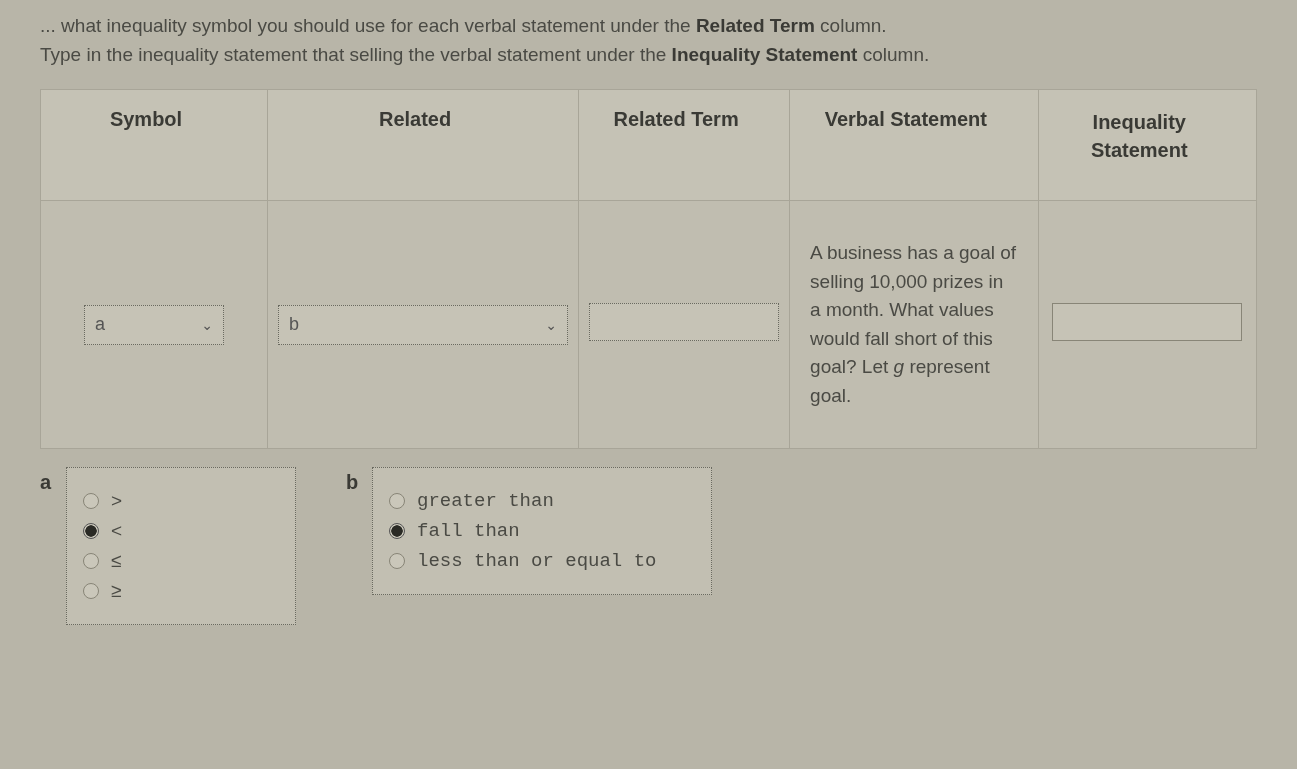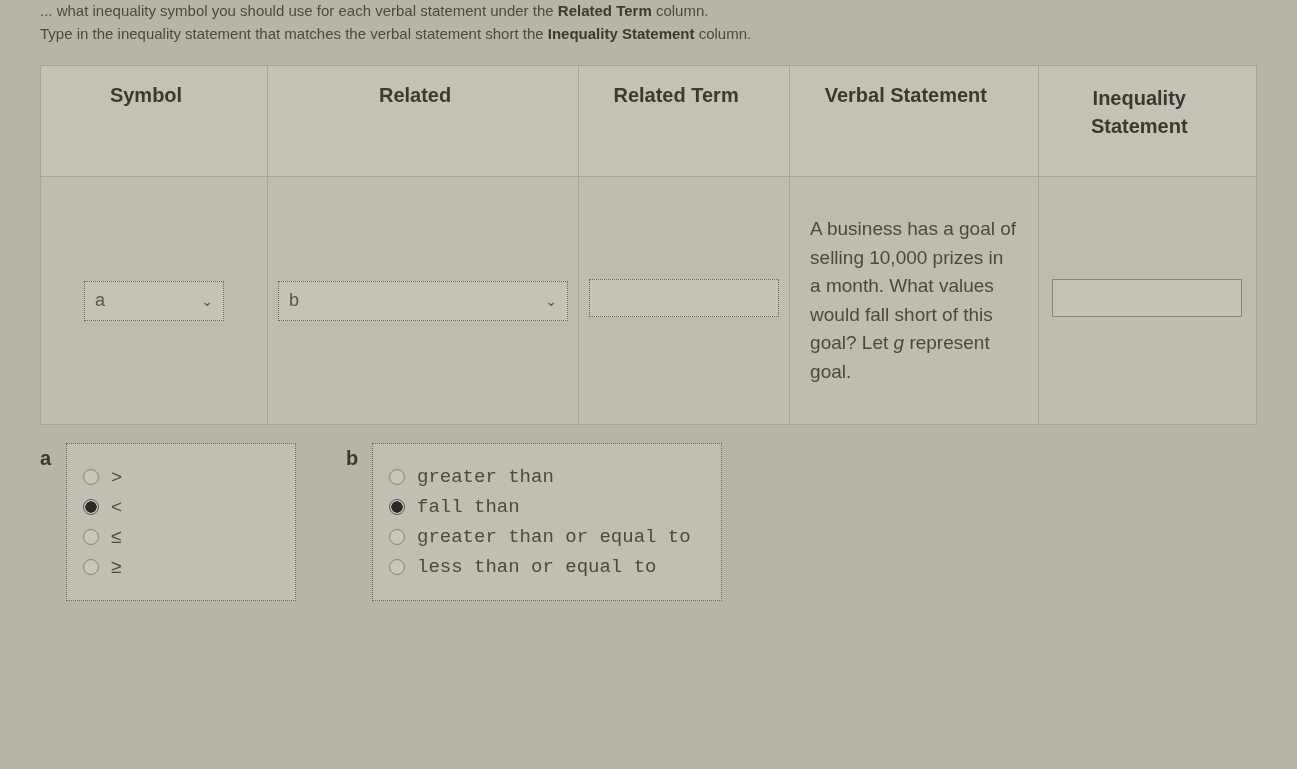--- a/index.html
+++ b/index.html
@@ -10,24 +10,24 @@
     height: 769px;
     font-family: Arial, Helvetica, sans-serif;
     background: #b8b5a8;
     color: #3a3a35;
     overflow: hidden;
   }
   .page {
     padding: 0 40px 20px 40px;
   }
   .instr {
-    font-size: 15px;
+    font-size: 19px;
     line-height: 1.5;
     color: #4a4a44;
-    margin: 0 0 20px 0;
+    margin: 12px 0 20px 0;
   }
   .instr b { font-weight: 700; color: #3a3a35; }
   table.main {
     border-collapse: collapse;
     width: 100%;
     background: #c0bdb0;
   }
   table.main th {
     background: #c5c2b5;
     font-weight: 700;
@@ -133,21 +133,21 @@
   .box-a { min-width: 230px; }
   .box-b { min-width: 340px; font-family: Liberation Mono, monospace; }
 </style>
 </head>
 <body>
 
 <div class="page">
 
   <p class="instr">
     <span>... what inequality symbol you should use for each verbal statement under the </span><b>Related Term</b><span> column.</span><br>
-    <span>Type in the inequality statement that matches the verbal statement short the </span><b>Inequality Statement</b><span> column.</span>
+    <span>Type in the inequality statement that selling the verbal statement under the </span><b>Inequality Statement</b><span> column.</span>
   </p>
 
   <table class="main">
     <colgroup>
       <col style="width:19%">
       <col style="width:25%">
       <col style="width:17%">
       <col style="width:21%">
       <col style="width:18%">
     </colgroup>
@@ -219,24 +219,20 @@
         <div class="opt">
           <span class="radio"></span>
           <span>greater than</span>
         </div>
         <div class="opt">
           <span class="radio checked"></span>
           <span>fall than</span>
         </div>
         <div class="opt">
           <span class="radio"></span>
-          <span>greater than or equal to</span>
-        </div>
-        <div class="opt">
-          <span class="radio"></span>
           <span>less than or equal to</span>
         </div>
       </div>
     </div>
 
   </div>
 
 </div>
 
 </body></html>

